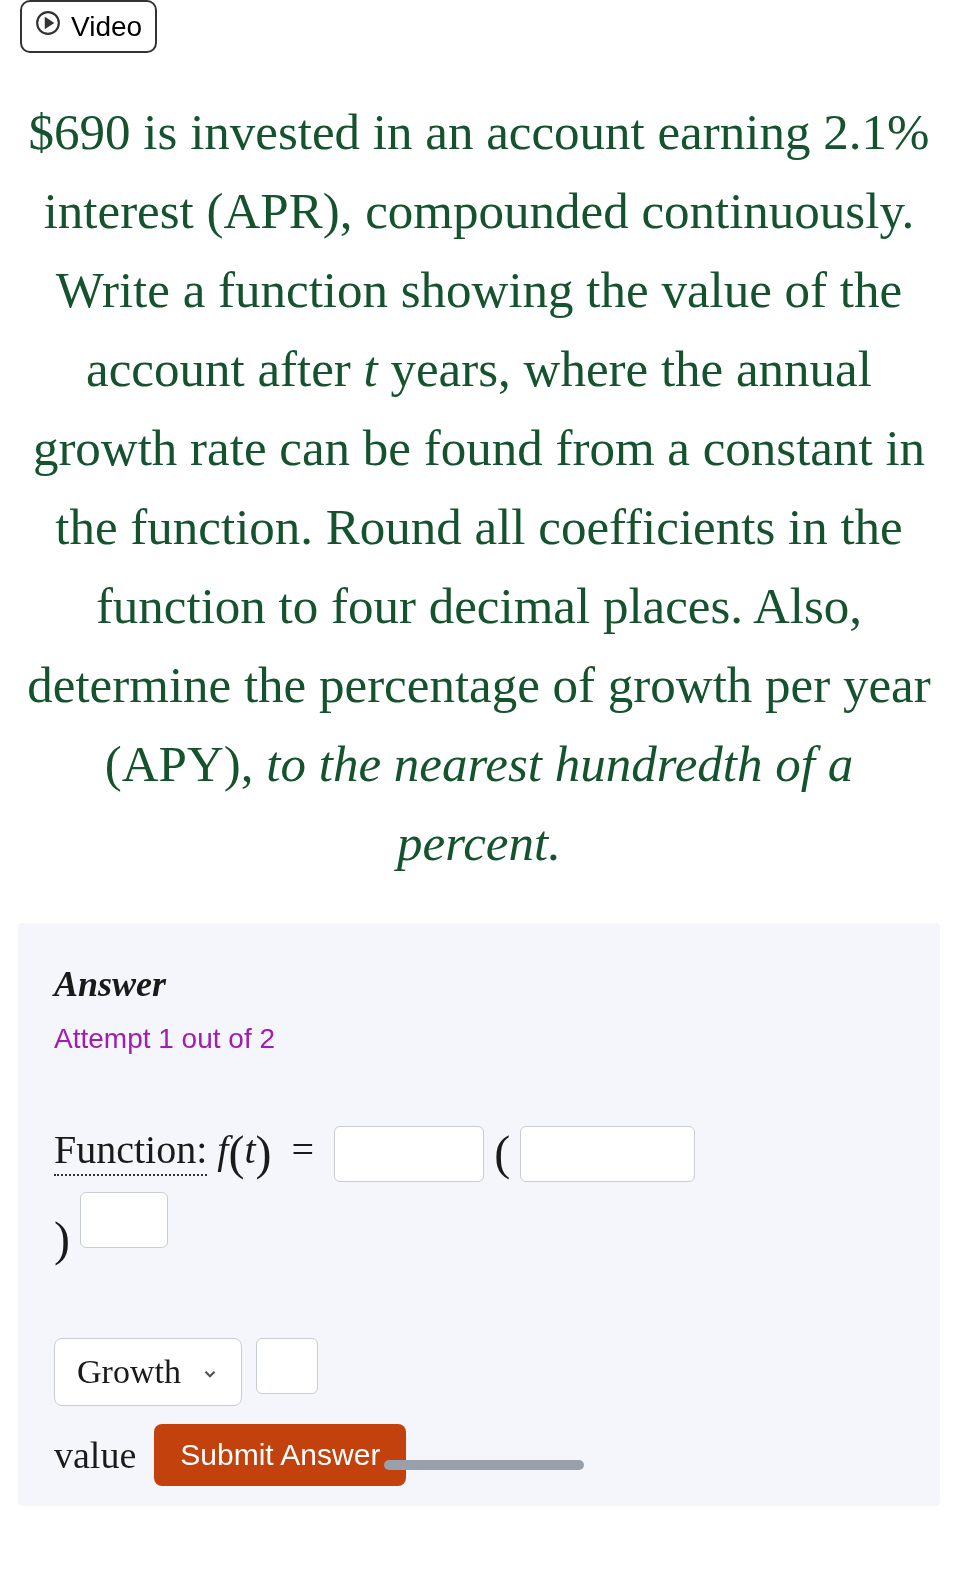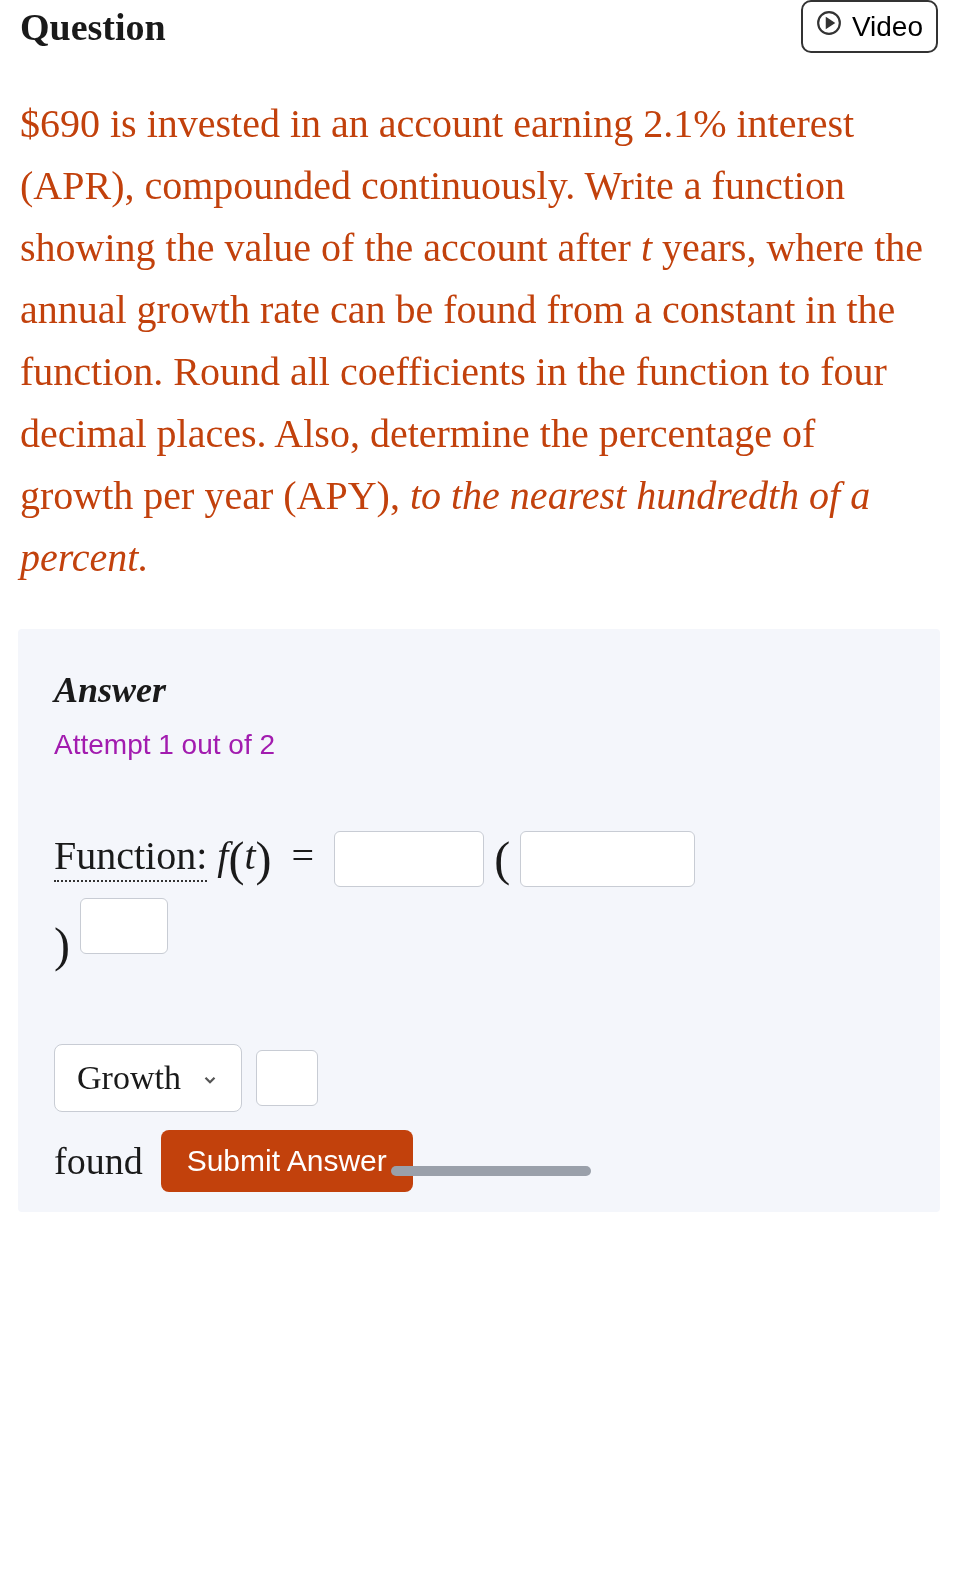--- a/index.html
+++ b/index.html
@@ -40,23 +40,24 @@
       gap: 10px;
       cursor: pointer;
       font-family: Arial, sans-serif;
     }
     .play-icon-svg {
       width: 26px;
       height: 26px;
     }
     .question-body {
       padding: 30px 20px 40px 20px;
-      font-size: 40px;
+      font-size: 51px;
       line-height: 1.55;
-      color: #c2410c;
+      color: #14532d;
+      text-align: center;
     }
     .italic {
       font-style: italic;
     }
     .math-var {
       font-style: italic;
       font-family: 'Times New Roman', serif;
     }
     .answer-panel {
       background: #f4f6fb;
@@ -104,21 +105,20 @@
     }
     .input-small {
       width: 88px;
     }
     .paren {
       font-size: 48px;
       vertical-align: middle;
     }
     .growth-row {
       display: flex;
-      align-items: center;
       flex-wrap: wrap;
       gap: 14px;
       font-size: 38px;
     }
     .growth-select {
       border: 1px solid #c8ccd4;
       border-radius: 8px;
       background: #fff;
       padding: 14px 22px;
       font-size: 34px;
@@ -164,21 +164,20 @@
       background: #9aa0aa;
       border-radius: 5px;
       margin-left: -40px;
       margin-top: 20px;
     }
   </style>
 </head>
 <body>
 
 <div class="header-row">
-  <div class="question-label">Question</div>
   <div class="header-buttons">
     <button class="hdr-btn">
       <span>
         <svg class="play-icon-svg" viewBox="0 0 24 24" fill="none" stroke="#333" stroke-width="2">
           <circle cx="12" cy="12" r="10"></circle>
           <polygon points="10,8 16,12 10,16" fill="#333"></polygon>
         </svg>
       </span>
       <span>Video</span>
     </button>
@@ -213,17 +212,17 @@
       <span>
         <svg class="chevron" viewBox="0 0 24 24" fill="none" stroke="#555" stroke-width="3">
           <polyline points="6 9 12 15 18 9"></polyline>
         </svg>
       </span>
     </div>
     <input class="input-pct" type="text" style="">
   </div>
 
   <div class="bottom-row">
-    <span>found</span>
+    <span>value</span>
     <button class="submit-btn">Submit Answer</button>
     <div class="scrollbar-fake"></div>
   </div>
 </div>
 
 </body></html>

